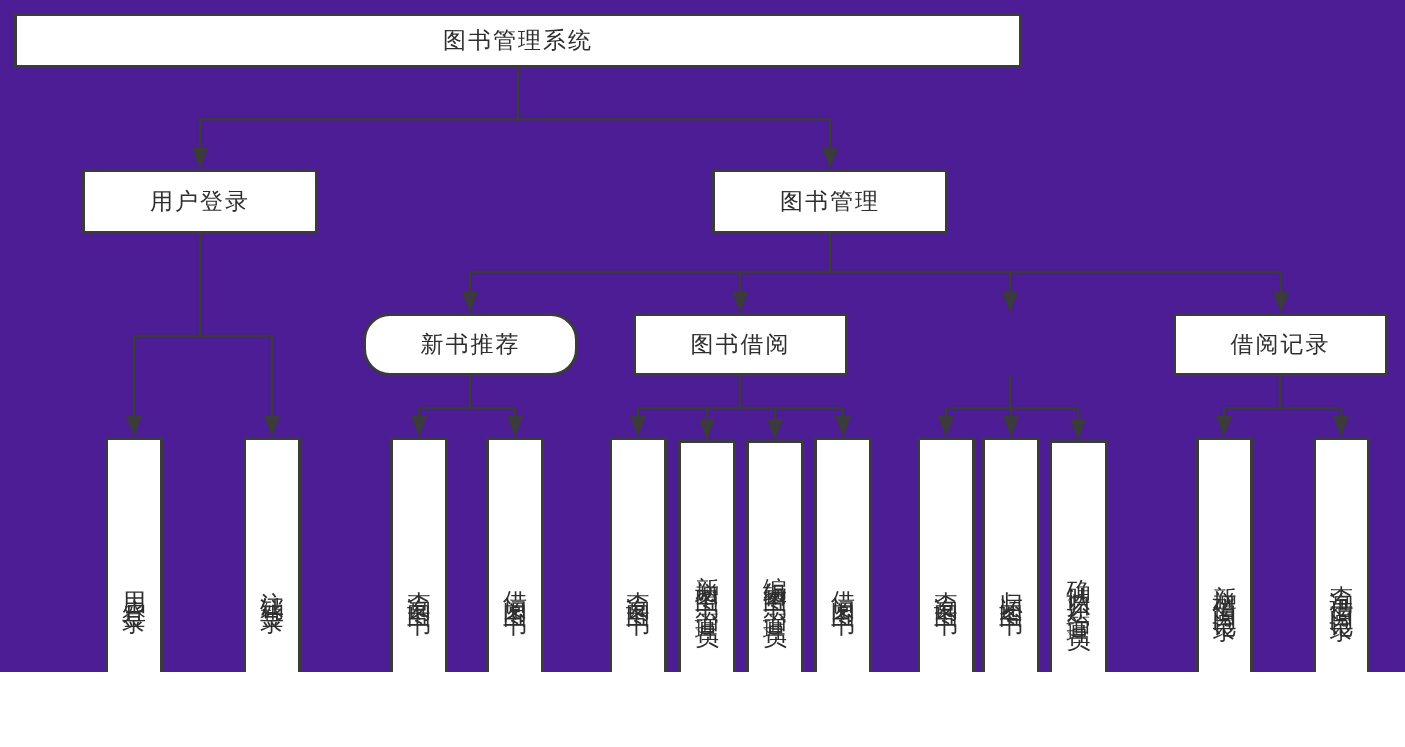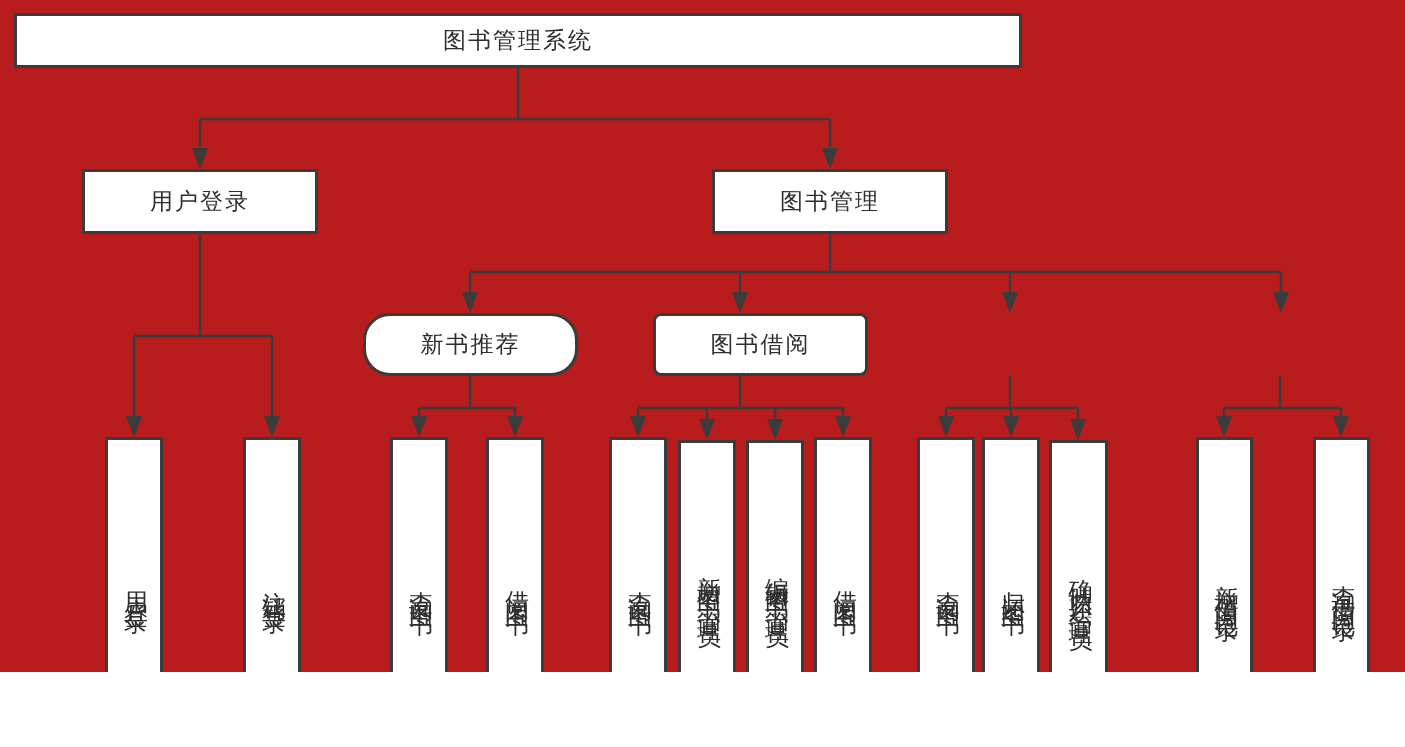--- a/index.html
+++ b/index.html
@@ -1,18 +1,18 @@
 <!DOCTYPE html>
 <html><head>
 <meta charset="utf-8">
 <style>
   html,body { margin:0; padding:0; background:#ffffff; }
   .stage {
-    position:relative; width:1405px; height:672px; background:#b91c1c;
-    overflow:hidden; font-family:Liberation Mono, monospace; color:#2e2e2e;
+    position:relative; width:1405px; height:672px; background:#4c1d95;
+    overflow:hidden; font-family:Liberation Serif, serif; color:#2e2e2e;
   }
   .wires { position:absolute; left:0; top:0; width:1405px; height:747px; z-index:1; }
   .node {
     position:absolute; box-sizing:border-box; background:#ffffff;
     border:3px solid #3b3b3b; display:flex; align-items:center; justify-content:center;
     z-index:2;
   }
   .hbox .lbl { font-size:23px; letter-spacing:2px; white-space:nowrap; }
   .vbox .lbl {
     writing-mode:vertical-rl; text-orientation:mixed;
@@ -76,22 +76,25 @@
   <div class="node hbox" style="left:82px; top:169px; width:236px; height:65px;">
     <span class="lbl">用户登录</span>
   </div>
   <div class="node hbox" style="left:712px; top:169px; width:236px; height:65px;">
     <span class="lbl">图书管理</span>
   </div>
 
   <div class="node hbox" style="left:363px; top:313px; width:215px; height:63px;border-radius:27px;">
     <span class="lbl">新书推荐</span>
   </div>
-  <div class="node hbox" style="left:653px; top:313px; width:215px; height:63px;border-radius:8px;">
+  <div class="node hbox" style="left:633px; top:313px; width:215px; height:63px;">
     <span class="lbl">图书借阅</span>
+  </div>
+  <div class="node hbox" style="left:1173px; top:313px; width:215px; height:63px;">
+    <span class="lbl">借阅记录</span>
   </div>
 
   <div class="node vbox" style="left:105px; top:437px; width:58px; height:298px;">
     <span class="lbl">用户登录</span>
   </div>
   <div class="node vbox" style="left:243px; top:437px; width:58px; height:298px;">
     <span class="lbl">注销登录</span>
   </div>
 
   <div class="node vbox" style="left:390px; top:437px; width:58px; height:298px;">

